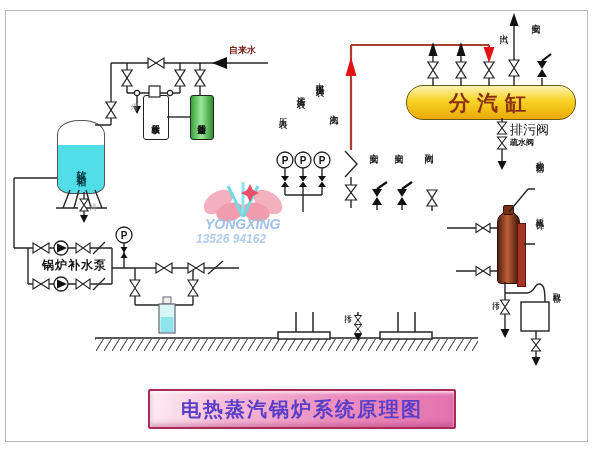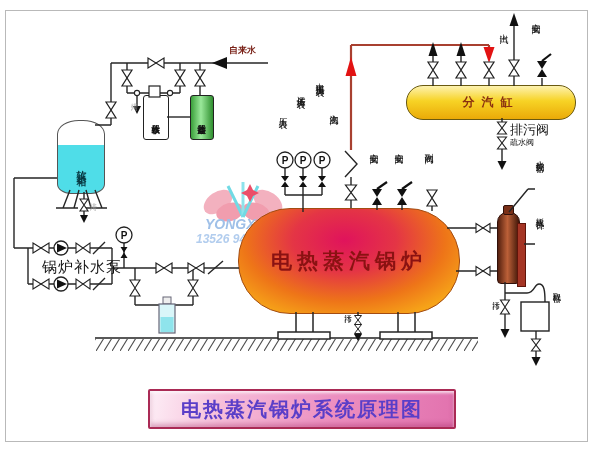--- a/index.html
+++ b/index.html
@@ -14,21 +14,21 @@
   .hlab{font-size:9px;}
   .vlab{writing-mode:vertical-rl;text-orientation:upright;letter-spacing:1px;font-size:9px;}
   .tiny{font-size:7.5px;letter-spacing:0;}
   .faint{color:#9a9a9a;opacity:.75;font-size:7px;}
   
   #boiler{left:238px;top:208px;width:220px;height:104px;border-radius:52px;border:1px solid #a34c12;
     background:radial-gradient(ellipse 62% 80% at 48% 30%, #e0135c 0%, #e43545 38%, #ee7518 74%, #f6a318 100%);}
   #boiler .vlabel{font-size:21px;font-weight:bold;color:#8a1212;letter-spacing:5px;white-space:nowrap;}
   #header{left:406px;top:85px;width:168px;height:33px;border-radius:17px;border:1px solid #6a5a10;
     background:linear-gradient(#fdf2b0 0%, #f7d325 45%, #eaaa08 100%);}
-  #header .vlabel{font-size:12px;font-weight:bold;color:#8a3010;letter-spacing:7px;white-space:nowrap;}
+  #header .vlabel{font-size:21px;font-weight:bold;color:#8a3010;letter-spacing:7px;white-space:nowrap;}
   #tank{left:57px;top:120px;width:46px;height:72px;border:1.5px solid #555;
     border-radius:22px 22px 14px 14px/14px 14px 10px 10px;
     background:linear-gradient(#ffffff 0 34%, #4fdde8 34% 100%);}
   #tank .vlabel{writing-mode:vertical-rl;text-orientation:upright;font-size:10px;font-weight:bold;
     letter-spacing:3px;color:#083a44;margin-top:18px;}
   #softener{left:143px;top:95px;width:24px;height:43px;background:#fff;border:1.3px solid #222;border-radius:3px;}
   #softener .vlabel, #saltbox .vlabel{writing-mode:vertical-rl;text-orientation:upright;font-size:8.5px;
     font-weight:bold;color:#111;line-height:1;}
   #saltbox{left:190px;top:95px;width:22px;height:43px;border:1.3px solid #222;border-radius:3px;
     background:linear-gradient(to right,#3aa03a 0%,#9ae89a 45%,#2f8f2f 100%);}
@@ -68,23 +68,20 @@
   <div class="wm-text" style="left:196px;top:232px;font-size:12px;color:#b2cdee;">13526 94162</div>
 
   <div class="vessel" id="tank">
     <span class="vlabel">软水箱</span>
   </div>
   <div class="vessel" id="softener">
     <span class="vlabel">软水器</span>
   </div>
   <div class="vessel" id="saltbox">
     <span class="vlabel">溶盐器</span>
-  </div>
-  <div class="vessel" id="boiler">
-    <span class="vlabel">电热蒸汽锅炉</span>
   </div>
   <div class="vessel" id="header">
     <span class="vlabel">分汽缸</span>
   </div>
   <div class="vessel" id="controller"></div>
   <div class="vessel" id="ctrl-nub"></div>
   <div class="vessel" id="platebar"></div>
   <div class="vessel" id="titlebox">
     <span class="vlabel">电热蒸汽锅炉系统原理图</span>
   </div>
@@ -248,34 +245,34 @@
       <polygon points="500.5,329 509.5,329 505,338" fill="#111"></polygon>
       <rect x="521" y="302" width="28" height="29" fill="#fff" stroke="#222" stroke-width="1.4"></rect>
       <path d="M531.5,339 L540.5,339 L531.5,351 L540.5,351 Z" fill="#fff" stroke="#222" stroke-width="1.1"></path>
       <polygon points="531.5,357 540.5,357 536,366" fill="#111"></polygon>
     </g>
   </svg>
 
   <div class="lab hlab" style="left:229px;top:45px;color:#7a2218;font-weight:bold;">自来水</div>
   <div class="lab vlab faint" style="left:130px;top:97px;">排污</div>
   <div class="lab vlab faint" style="left:89px;top:197px;">排污</div>
-  <div class="lab hlab" style="left:42px;top:259px;font-weight:normal;font-size:15px;letter-spacing:1px;">锅炉补水泵</div>
+  <div class="lab hlab" style="left:42px;top:259px;font-weight:bold;font-size:12px;letter-spacing:1px;">锅炉补水泵</div>
 
   <div class="lab vlab" style="left:278px;top:111px;">压力表</div>
   <div class="lab vlab" style="left:296px;top:89px;">远传压力表</div>
   <div class="lab vlab" style="left:315px;top:76px;">电接点压力表</div>
   <div class="lab vlab" style="left:329px;top:107px;">主汽阀</div>
   <div class="lab vlab" style="left:369px;top:146px;">安全阀</div>
   <div class="lab vlab" style="left:394px;top:146px;">安全阀</div>
   <div class="lab vlab" style="left:424px;top:146px;">副汽阀</div>
 
   <div class="lab vlab" style="left:499px;top:27px;">出汽</div>
   <div class="lab vlab" style="left:531px;top:16px;">安全阀</div>
   <div class="lab hlab" style="left:510px;top:123px;font-size:13px;">排污阀</div>
-  <div class="lab hlab" style="left:510px;top:139px;font-size:8px;">疏水阀</div>
+  <div class="lab hlab" style="left:510px;top:139px;font-size:8px;font-weight:bold;">疏水阀</div>
 
   <div class="lab vlab" style="left:535px;top:154px;font-size:8.5px;">水位控制器</div>
   <div class="lab vlab" style="left:535px;top:211px;font-size:8.5px;">板式水位计</div>
   <div class="lab vlab" style="left:552px;top:286px;font-size:8.5px;">取样器</div>
 
   <div class="lab vlab tiny" style="left:343px;top:309px;">排污</div>
   <div class="lab vlab tiny" style="left:491px;top:296px;">排污</div>
 
 </div>
 

